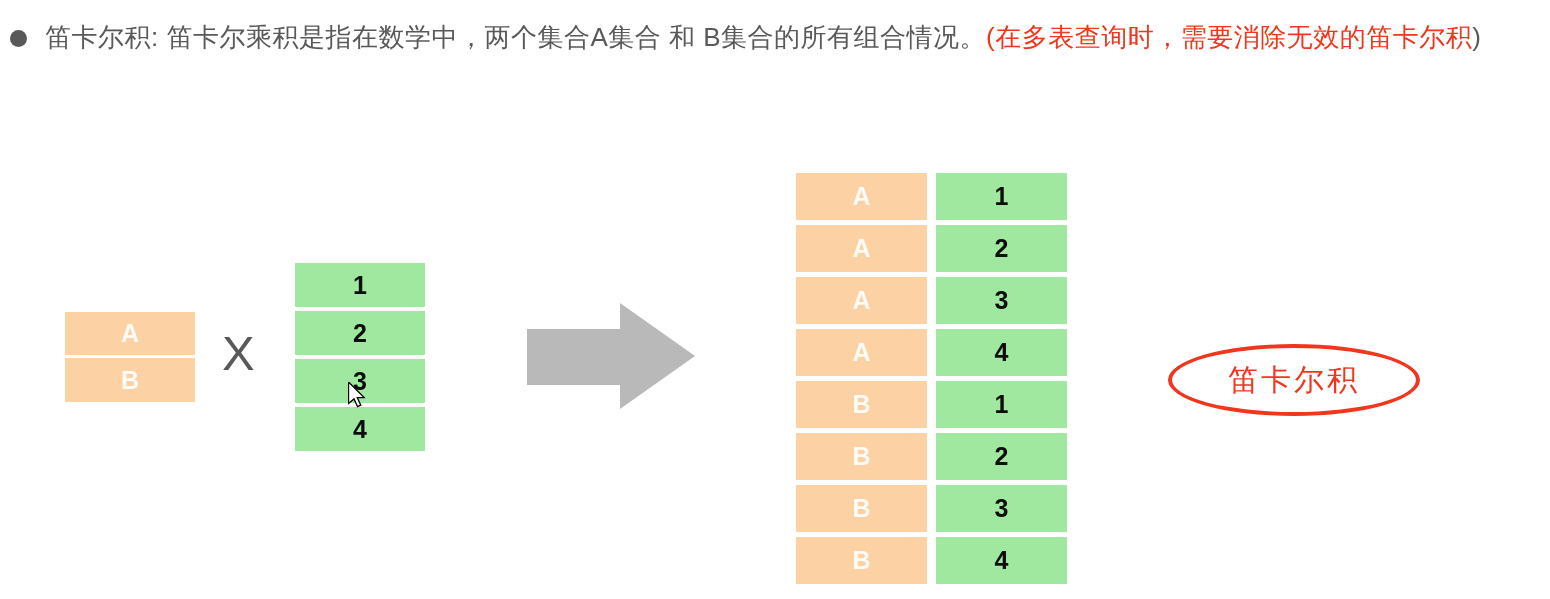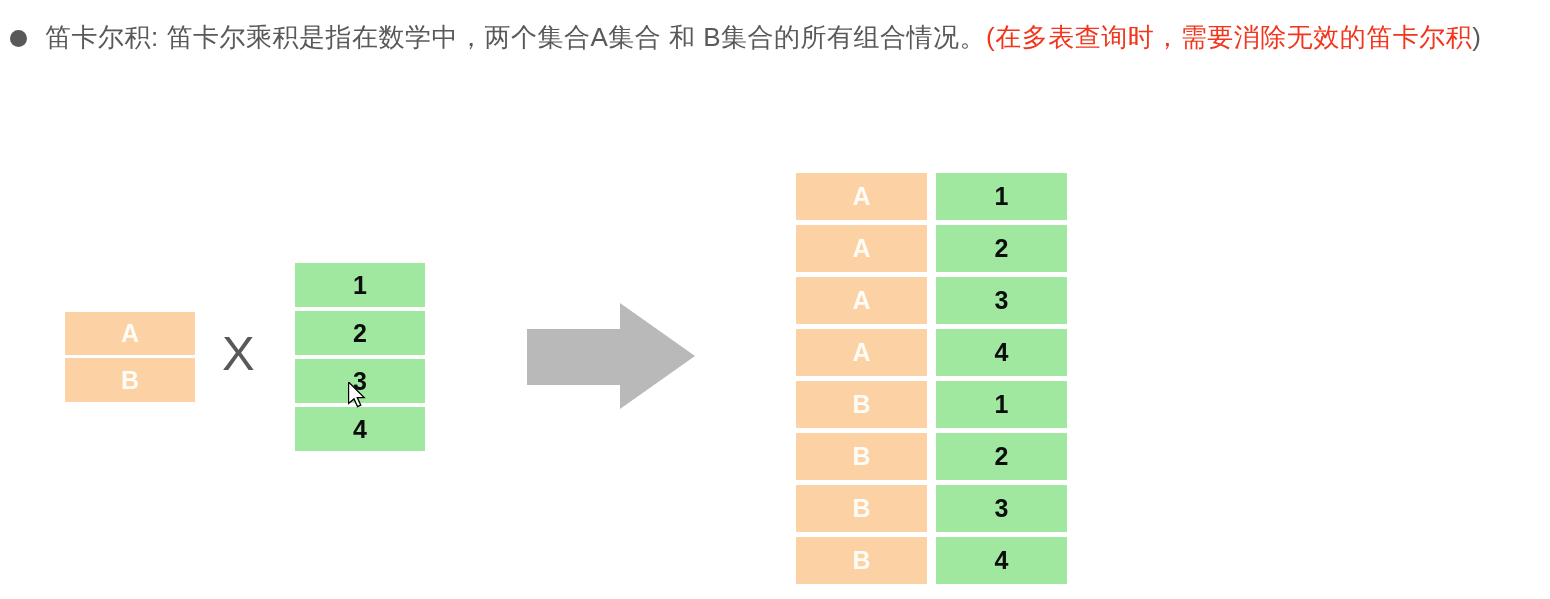--- a/index.html
+++ b/index.html
@@ -105,14 +105,17 @@
     <div class="rrow">
       <div class="rcell rorange">B</div>
       <div class="rcell rgreen">3</div>
     </div>
     <div class="rrow">
       <div class="rcell rorange">B</div>
       <div class="rcell rgreen">4</div>
     </div>
   </div>
 
+  <div class="callout">
+    <span>笛卡尔积</span>
+  </div>
 
 </div>
 
 </body></html>

